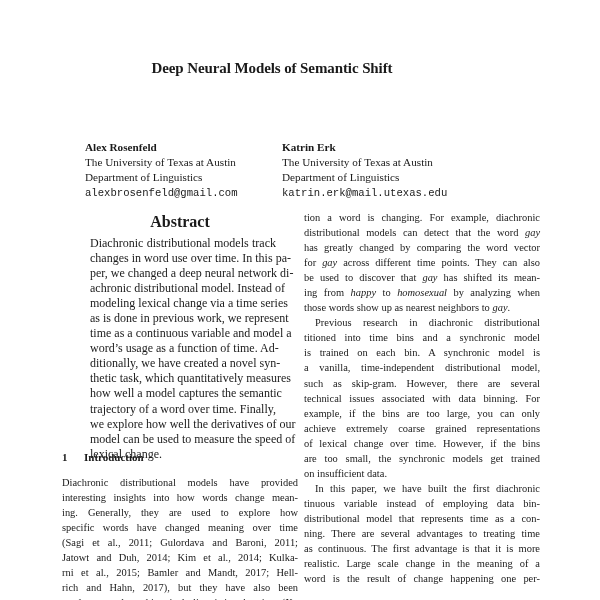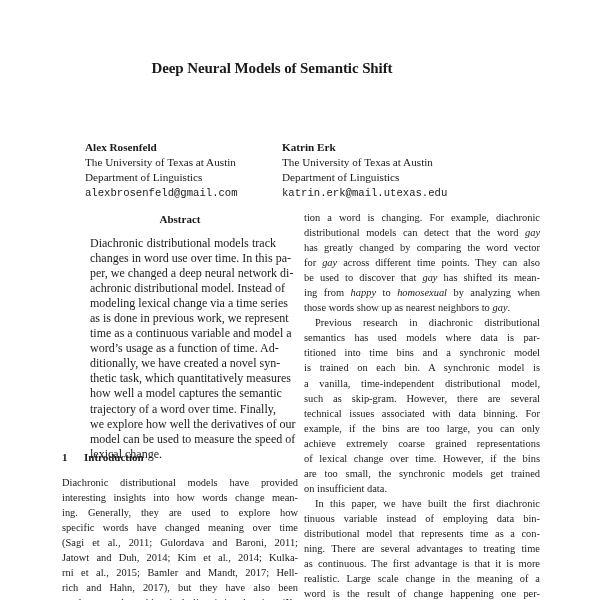--- a/index.html
+++ b/index.html
@@ -9,21 +9,21 @@
            font-weight: bold; font-size: 15px; letter-spacing: -0.1px; }
   .author { position: absolute; top: 106px; width: 240px; text-align: left;
             font-size: 11.2px; line-height: 15.2px; margin-top: 34px; }
   .author.a1 { left: 85px; }
   .author.a2 { left: 282px; }
   .author .name { font-weight: bold; }
   .author .email { font-family: "Liberation Mono", "DejaVu Sans Mono", monospace; font-size: 10.6px; }
   .col { position: absolute; width: 236px; font-size: 10.45px; line-height: 15.05px; text-align: justify; }
   .col.right { left: 304px; top: 210px; }
   .abstract-head { position: absolute; left: 62px; top: 213px; width: 236px; text-align: center;
-                   font-weight: bold; font-size: 11px; }
+                   font-weight: bold; font-size: 16px; }
   .abstract-body { position: absolute; left: 90px; top: 236px; width: 186px; font-size: 12px;
                    line-height: 15.05px; text-align: justify; }
   .sec-head { position: absolute; left: 62px; top: 451px; font-weight: bold; font-size: 11px; }
   .sec-head .num { display: inline-block; width: 22px; }
   .intro-body { position: absolute; left: 62px; top: 475px; width: 236px; font-size: 10.45px;
                 line-height: 15.05px; text-align: justify; }
   p { margin: 0; }
   .indent { text-indent: 11px; }
   i { font-style: italic; }
   .l { display: block; text-align: justify; text-align-last: justify; white-space: nowrap; }
@@ -91,21 +91,20 @@
     <span class="l"><span>distributional models can detect that the word</span> <i>gay</i></span>
     <span class="l">has greatly changed by comparing the word vector</span>
     <span class="l"><span>for</span> <i>gay</i> <span>across different time points. They can also</span></span>
     <span class="l"><span>be used to discover that</span> <i>gay</i> <span>has shifted its mean-</span></span>
     <span class="l"><span>ing from</span> <i>happy</i> <span>to</span> <i>homosexual</i> <span>by analyzing when</span></span>
     <span class="l last"><span>those words show up as nearest neighbors to</span> <i>gay</i><span>.</span></span>
 
     <p class="indent">
       <span class="l">Previous research in diachronic distributional</span>
     </p>
-    <span class="l">semantics has used models where data is par-</span>
     <span class="l">titioned into time bins and a synchronic model</span>
     <span class="l">is trained on each bin. A synchronic model is</span>
     <span class="l">a vanilla, time-independent distributional model,</span>
     <span class="l">such as skip-gram. However, there are several</span>
     <span class="l">technical issues associated with data binning. For</span>
     <span class="l">example, if the bins are too large, you can only</span>
     <span class="l">achieve extremely coarse grained representations</span>
     <span class="l">of lexical change over time. However, if the bins</span>
     <span class="l">are too small, the synchronic models get trained</span>
     <span class="l last">on insufficient data.</span>

